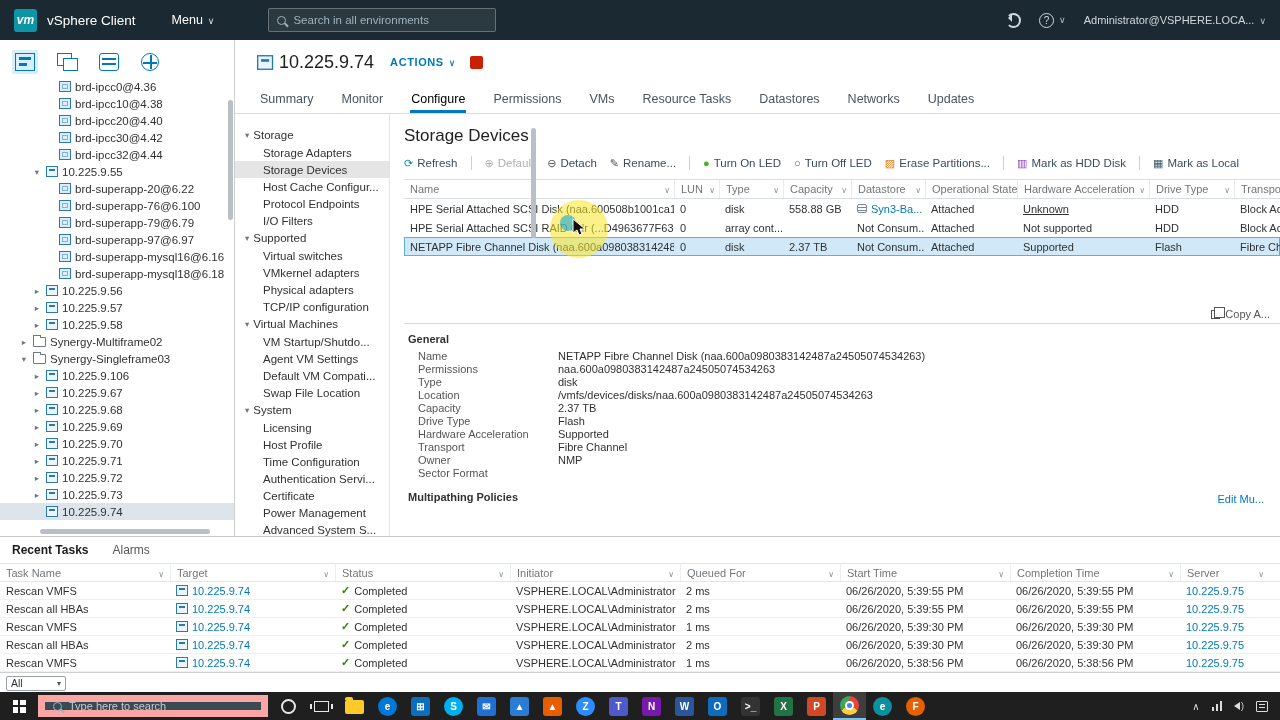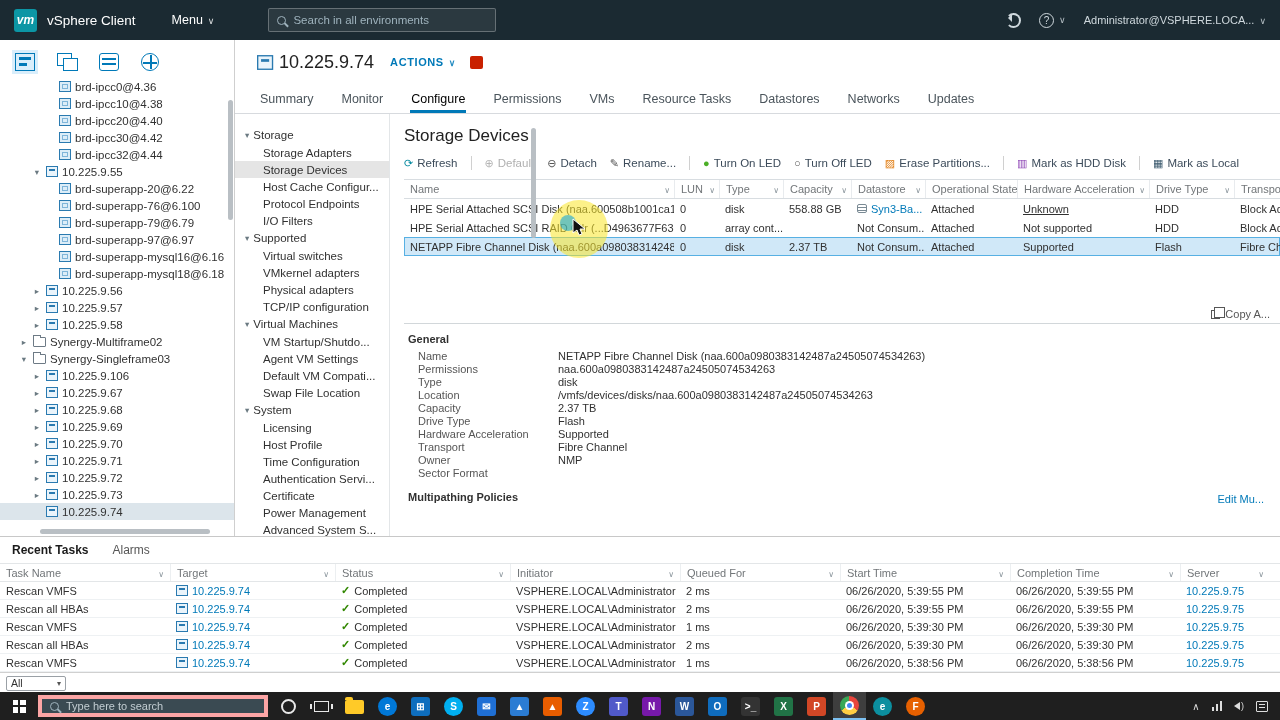--- a/index.html
+++ b/index.html
@@ -108,21 +108,21 @@
 .td{padding:0 6px;white-space:nowrap;overflow:hidden;flex:0 0 auto;display:flex;align-items:center;gap:4px}
 .chk{color:#318700;font-weight:bold}
 .filter-row{flex:0 0 21px;border-top:1px solid #d0d0d0;display:flex;align-items:center;padding-left:6px}
 .filter-sel{width:60px;height:15px;border:1px solid #9aa0a6;border-radius:2px;display:flex;align-items:center;justify-content:space-between;padding:0 4px;font-size:10.5px;color:#313131}
 .filter-sel .fchev{font-size:8px;color:#555}
 
 .taskbar{flex:0 0 28px;background:#1f1f1f;display:flex;align-items:center;color:#ddd;z-index:20}
 .start-btn{width:38px;height:100%;display:flex;align-items:center;justify-content:center}
 .win-logo{width:13px;height:13px;display:grid;grid-template-columns:1fr 1fr;gap:1.5px}
 .win-logo i{background:#fff}
-.tb-search{width:230px;height:22px;background:#3a4a52;border:4px solid #fca5a5;display:flex;align-items:center;gap:7px;padding:0 8px;color:#c3cdd2;font-size:11px}
+.tb-search{width:230px;height:22px;background:#3a4a52;border:7px solid #fca5a5;display:flex;align-items:center;gap:7px;padding:0 8px;color:#c3cdd2;font-size:11px}
 .tb-apps{display:flex;align-items:center;height:100%;margin-left:4px}
 .tb-app{width:33px;height:100%;display:flex;align-items:center;justify-content:center}
 .tb-app.active{background:rgba(255,255,255,.14);border-bottom:2px solid #7cc0f0}
 .g-tile,.g-circle{width:19px;height:19px;display:flex;align-items:center;justify-content:center;color:#fff;font-size:10px;font-weight:bold;border-radius:3px}
 .g-circle{border-radius:50%}
 .g-cortana{width:15px;height:15px;border:2px solid #e8e8e8;border-radius:50%}
 .g-taskview{width:15px;height:11px;border:1.5px solid #e8e8e8;position:relative}
 .g-taskview::before{content:"";position:absolute;left:-5px;top:2px;width:2px;height:5px;background:#e8e8e8}
 .g-taskview::after{content:"";position:absolute;right:-5px;top:2px;width:2px;height:5px;background:#e8e8e8}
 .g-folder{width:19px;height:14px;background:#ffca28;border-radius:2px;position:relative;margin-top:2px}

